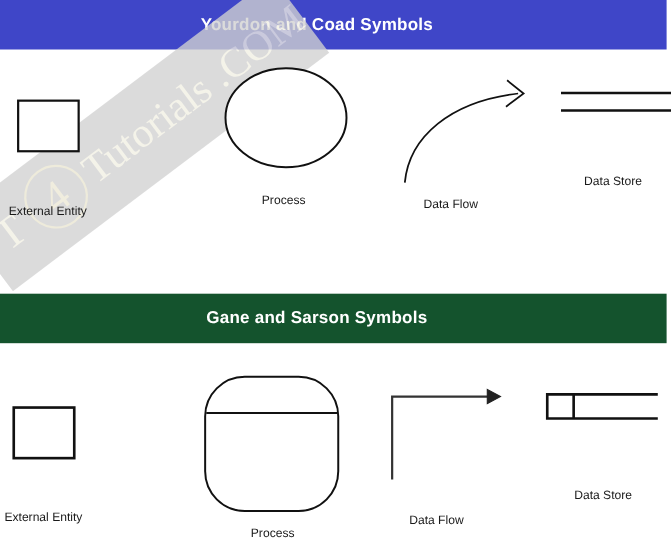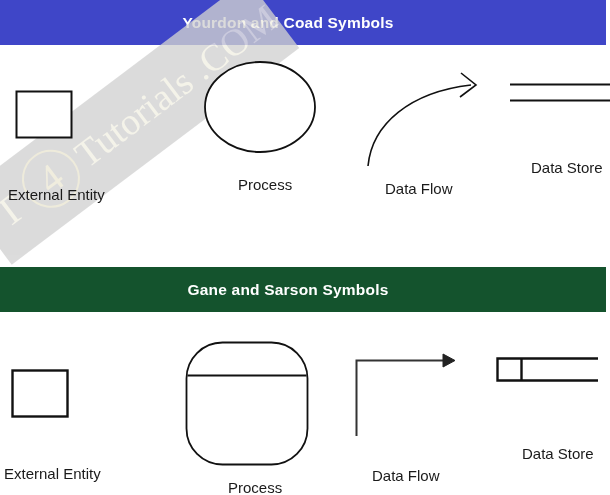--- a/index.html
+++ b/index.html
@@ -110,21 +110,21 @@
     top: 0;
     width: 610px;
     height: 495px;
     z-index: 3;
     pointer-events: none;
   }
 
   
   .label {
     position: absolute;
-    font-size: 15px;
+    font-size: 11px;
     color: #1a1a1a;
     white-space: nowrap;
     z-index: 4;
   }
 </style>
 </head>
 <body>
 
 <div id="page">
 

